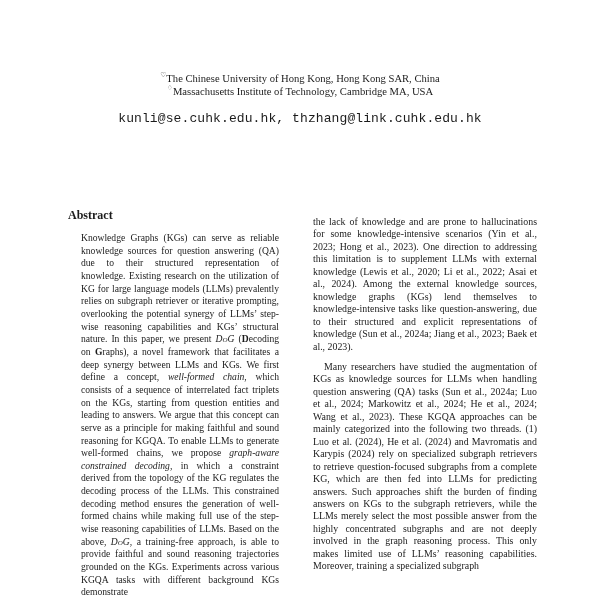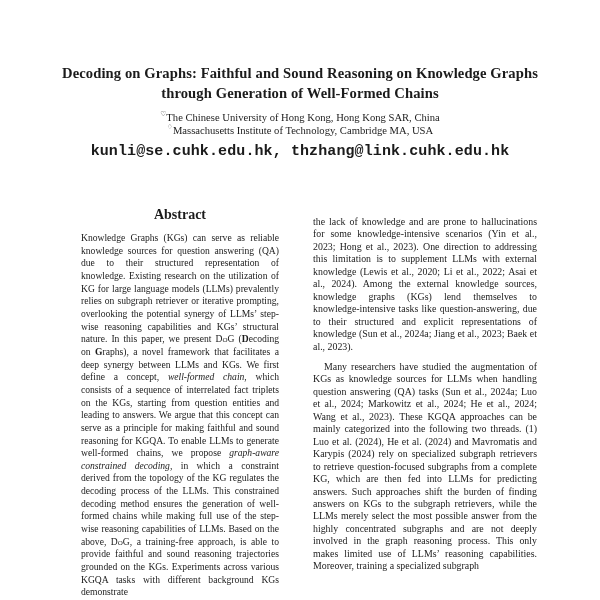--- a/index.html
+++ b/index.html
@@ -38,68 +38,63 @@
     font-size: 64%;
     vertical-align: super;
     line-height: 0;
   }
   .affils {
     margin-top: 2px;
     font-size: 10.6px;
     line-height: 13.2px;
   }
   .emails {
-    margin-top: 8px;
+    margin-top: 14px;
     font-family: "Liberation Mono", "DejaVu Sans Mono", monospace;
-    font-size: 15px;
+    font-size: 13px;
     line-height: 13px;
     letter-spacing: 0.1px;
-    font-weight: bold;
   }
   .col {
     position: absolute;
     top: 208px; bottom: 0;
     overflow: hidden;
   }
   .col-left  { left: 68px;  width: 224px; }
   .col-right { left: 305px; width: 240px; }
   .abstract-heading {
     margin: 0 0 10px 0;
-    text-align: center;
-    font-size: 14px;
+    text-align: left;
+    font-size: 12px;
     line-height: 14px;
     font-weight: bold;
   }
   .abstract-body {
     margin: 0 13px;
     text-align: justify;
     font-size: 9.6px;
     line-height: 12.65px;
   }
   .body-par {
     margin: 8px;
     text-align: justify;
     font-size: 9.9px;
     line-height: 12.45px;
   }
   .indent { text-indent: 11px; }
-  .sc { font-variant: small-caps; }
+  .sc { font-variant: small-caps; font-style: italic; }
   i { }
   b { font-weight: bold; }
 </style>
 </head>
 <body>
 
 <div class="page">
 
   <header class="title-block">
-    <h1 class="title">
-      <span class="tline">Decoding on Graphs: Faithful and Sound Reasoning on Knowledge Graphs</span>
-      <span class="tline">through Generation of Well-Formed Chains</span>
-    </h1>
     <div class="authors">
     </div>
     <div class="affils">
       <div class="affil"><sup>♡</sup>The Chinese University of Hong Kong, Hong Kong SAR, China</div>
       <div class="affil"><sup>♢</sup>Massachusetts Institute of Technology, Cambridge MA, USA</div>
     </div>
     <div class="emails">kunli@se.cuhk.edu.hk, thzhang@link.cuhk.edu.hk</div>
   </header>
 
   <section class="col col-left">

